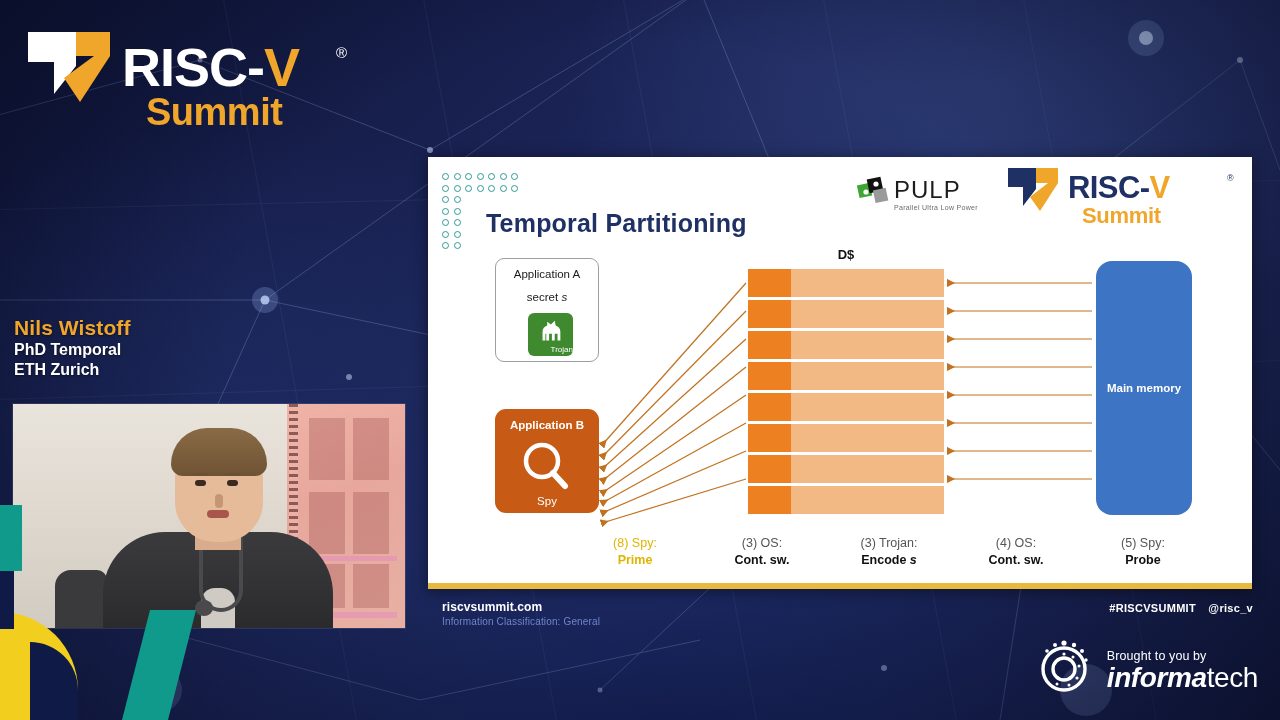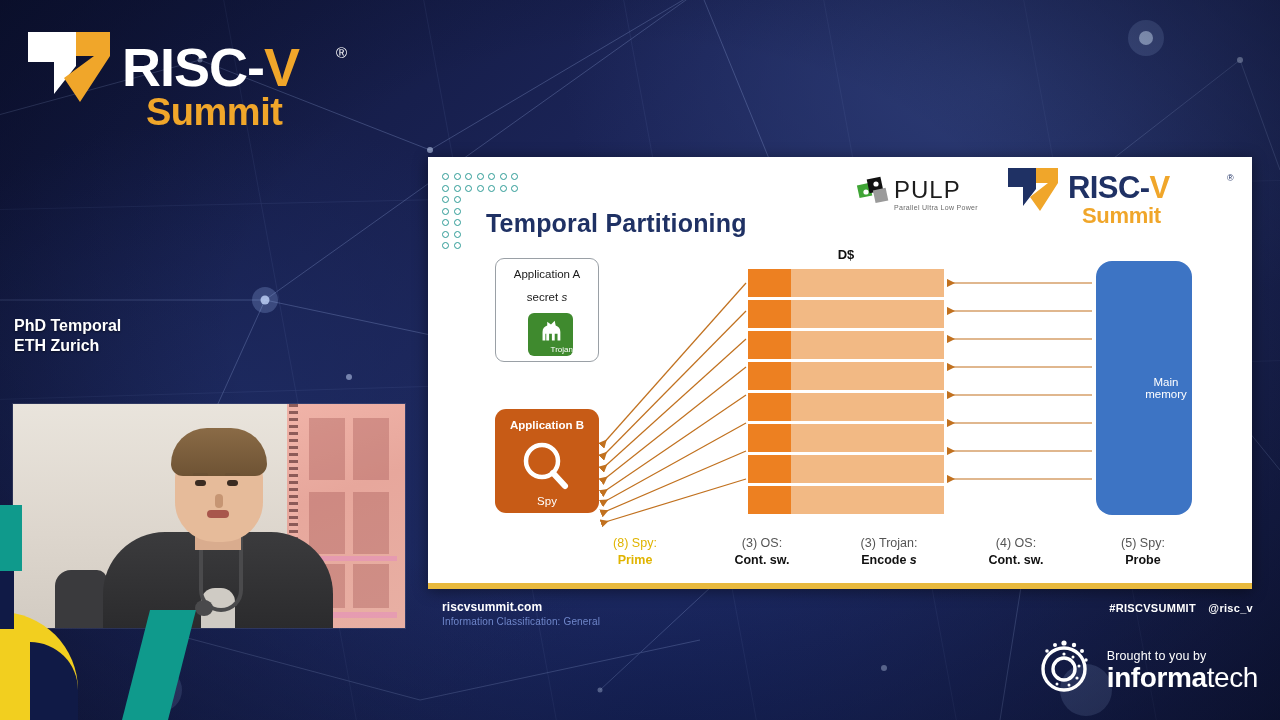--- a/index.html
+++ b/index.html
@@ -146,21 +146,21 @@
     font-size:13px; font-weight:bold; color:#111;
   }
 
   
   #main-memory {
     position:absolute; left:668px; top:104px; width:96px; height:254px;
     background:#3d74c4; border-radius:16px;
   }
   #main-memory .lbl {
     position:absolute; left:0; right:0; top:50%; transform:translateY(-50%);
-    text-align:center; font-size:11.5px; font-weight:normal; color:#fff;margin-left:44px;
+    text-align:center; font-size:11.5px; font-weight:bold; color:#fff;
   }
 
   #arrows-left, #arrows-right { position:absolute; left:0; top:0; width:824px; height:432px; pointer-events:none; }
 
   
   #steps { position:absolute; left:142px; top:378px; width:650px; height:44px; }
   .step { position:absolute; width:130px; text-align:center; }
   .step .l1 { font-size:12.5px; line-height:1.38; }
   .step .l2 { font-size:12.5px; font-weight:bold; line-height:1.38; }
   .step .l2 em { font-style:italic; }
@@ -177,21 +177,21 @@
     font-size:11px; font-weight:bold; color:#ffffff; letter-spacing:.3px;
   }
   #footer-right span { margin-left:9px; }
 
   
   #informa { position:absolute; right:22px; bottom:22px; height:74px; display:flex; align-items:flex-end; }
   #informa .ring { width:62px; height:62px; margin-right:12px; }
   #informa .txtwrap { padding-bottom:6px; }
   #informa .bt { font-size:12.5px; color:#ffffff; margin-bottom:1px; letter-spacing:.1px; }
   #informa .it { font-size:28px; color:#ffffff; letter-spacing:-.4px; line-height:1; }
-  #informa .it b { font-weight:bold; }
+  #informa .it b { font-weight:bold;font-style:italic; }
   #informa .it span { font-weight:normal; }
 </style>
 </head>
 <body>
 
 <div id="stage">
 
   <div class="bg-base"></div>
 
   <svg class="bg-net" viewBox="0 0 1280 720" preserveAspectRatio="none">
@@ -252,20 +252,21 @@
       <path d="M52 6 H86 V30 L56 76 L40 52 L70 30 H52 Z" fill="#f0a62a"></path>
     </g>
     <text x="98" y="60" font-family="Liberation Sans, sans-serif" font-size="54" font-weight="bold" letter-spacing="-1">
       <tspan fill="#ffffff">RISC-</tspan><tspan fill="#f0a62a">V</tspan>
     </text>
     <text x="312" y="32" font-family="Liberation Sans, sans-serif" font-size="15" fill="#ffffff">®</text>
     <text x="122" y="99" font-family="Liberation Sans, sans-serif" font-size="38" font-weight="bold" fill="#f0a62a" letter-spacing="-.5">Summit</text>
   </svg>
 
   <div id="speaker">
+    <div class="nm">Nils Wistoff</div>
     <div class="rl">PhD Temporal</div>
     <div class="rl">ETH Zurich</div>
   </div>
 
   <div id="webcam">
     <div class="cam-wall"></div>
     <div class="cam-chip">
       <div class="chip-strip"></div>
       <div class="chip-col" style="left:22px;top:14px;width:36px;height:62px;"></div>
       <div class="chip-col" style="left:66px;top:14px;width:36px;height:62px;"></div>

